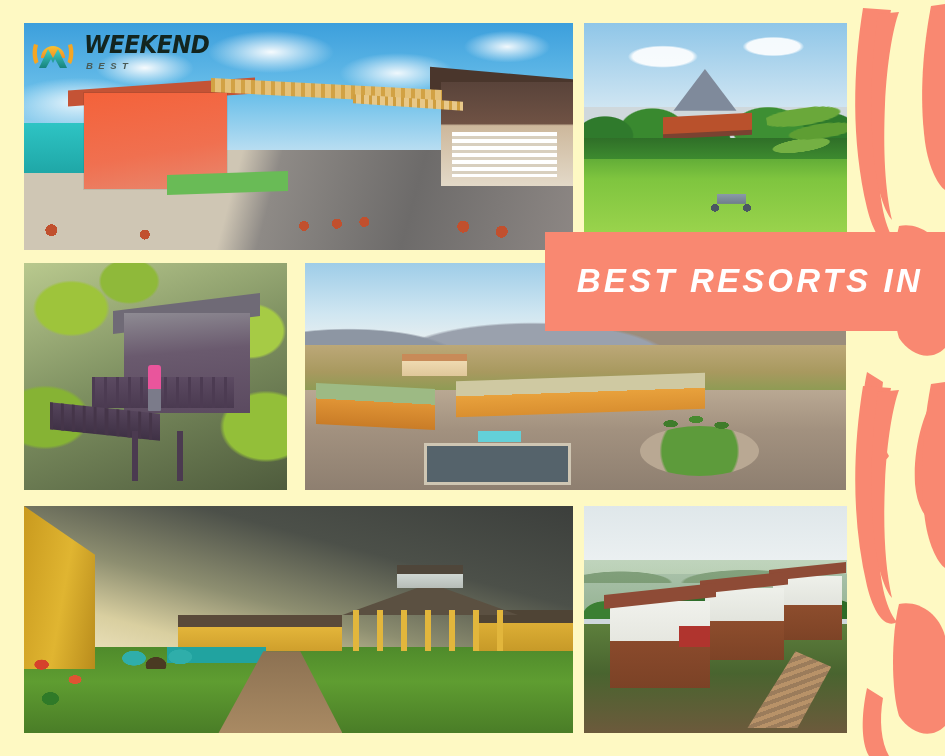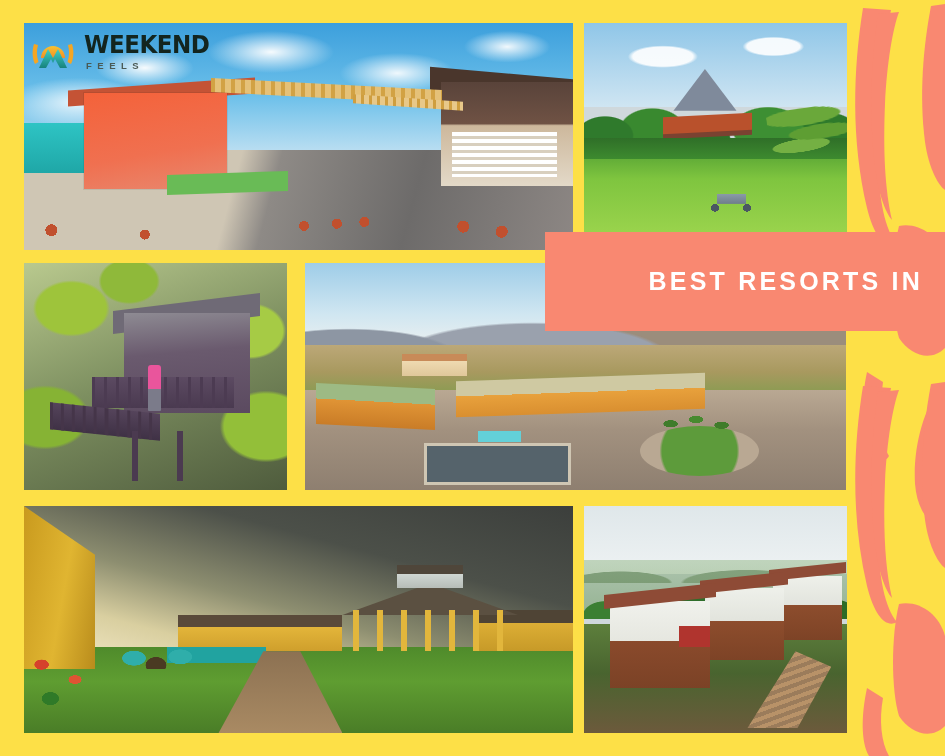--- a/index.html
+++ b/index.html
@@ -7,22 +7,23 @@
     padding: 0;
     background: #ffffff;
   }
   body {
     font-family: "Liberation Sans", sans-serif;
   }
   #poster {
     position: relative;
     width: 945px;
     height: 756px;
-    background: #fde047;
+    background: #fef9c3;
     overflow: hidden;
+    font-style: italic;
   }
 
   
   .photo {
     position: absolute;
     overflow: hidden;
     background: #cfd8dc;
   }
   .photo .sky   { position:absolute; left:0; right:0; top:0; }
   .photo .ground{ position:absolute; left:0; right:0; bottom:0; }
@@ -402,21 +403,21 @@
     display:flex; flex-direction:column;
     align-items:flex-end; justify-content:center;
     padding-right:22px;
     box-sizing:border-box;
     z-index:7;
   }
   .title-line {
     color:#ffffff;
     font-family:"Liberation Sans", sans-serif;
     font-weight:bold;
-    font-size:25px;
+    font-size:33px;
     letter-spacing:3.2px;
     line-height:1.35;
     white-space:nowrap;
   }
 
   
   #brush-strip {
     position:absolute; right:0; top:0; width:100px; height:756px;
     z-index:3; pointer-events:none;
   }
@@ -565,21 +566,21 @@
         <path d="M11 30 A12 12 0 0 1 35 30 Z" fill="url(#sunGrad)"></path>
 
         <path d="M4 16 C2 22 2 30 5 36 L8.5 34 C6.5 28 6.5 22 8 17 Z" fill="#f5a623"></path>
         <path d="M42 16 C44 22 44 30 41 36 L37.5 34 C39.5 28 39.5 22 38 17 Z" fill="#f5a623"></path>
 
         <path d="M9 40 L18 21 L23 30 L28 21 L37 40 L30 40 L25 31 L23 35 L21 31 L16 40 Z" fill="url(#mtGrad)"></path>
       </svg>
     </div>
     <div id="logo-text">
       <span class="logo-word">WEEKEND</span>
-      <span class="logo-sub">FEELS</span>
+      <span class="logo-sub">BEST</span>
     </div>
   </div>
 
   <div id="title-banner">
     <span class="title-line">BEST RESORTS IN</span>
   </div>
 
 </div>
 
 </body></html>

